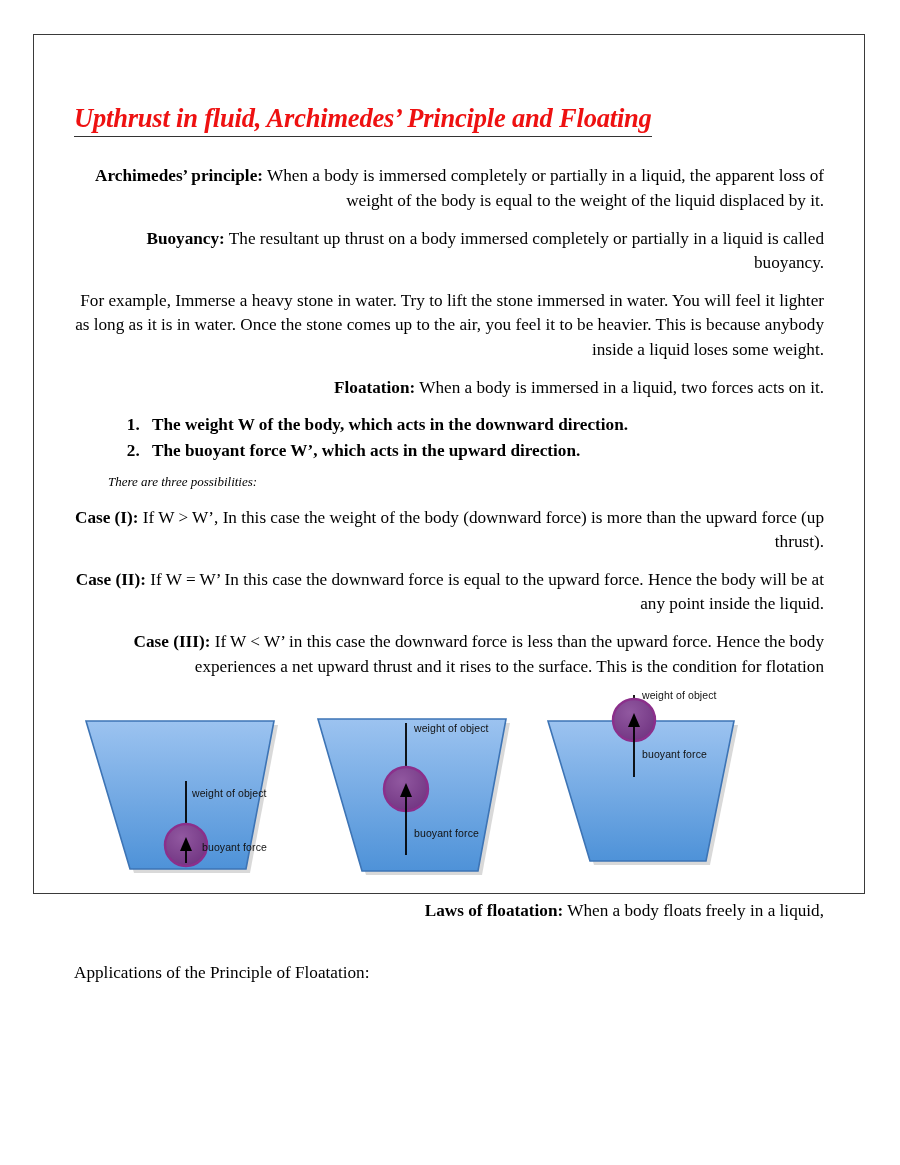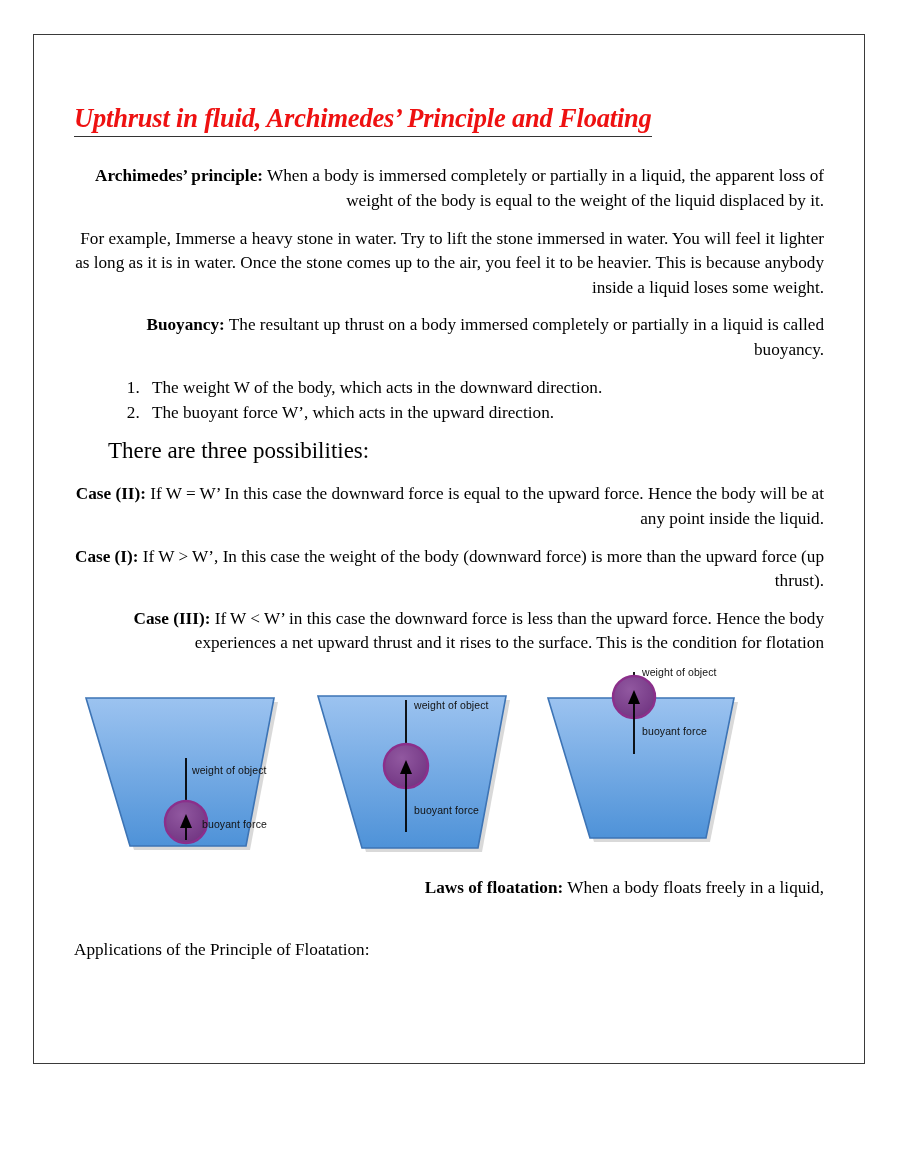--- a/index.html
+++ b/index.html
@@ -12,21 +12,21 @@
     height: 1165px;
     font-family: "Liberation Serif", "DejaVu Serif", serif;
     color: #000000;
     overflow: hidden;
   }
   #page {
     position: absolute;
     left: 33px;
     top: 34px;
     width: 832px;
-    height: 1030px;
+    height: 860px;
     border: 1px solid #3a3a3a;
     background: #ffffff;
     box-sizing: border-box;
   }
   #content {
     position: absolute;
     left: 40px;
     top: 68px;
     width: 750px;
   }
@@ -53,26 +53,28 @@
   p.para b, span.lead { font-weight: bold; }
   ol.numlist {
     margin: 4px 0 10px 0;
     padding-left: 70px;
     font-size: 17.2px;
     line-height: 1.42;
   }
   ol.numlist li {
     margin: 0 0 1px 0;
     padding-left: 8px;
+    font-weight: bold;
   }
   p.indent-note {
-    font-size: 23px;
+    font-size: 13px;
     line-height: 1.43;
     margin: 10px 0 14px 0;
     padding-left: 34px;
+    font-style: italic;
   }
   
   #figures {
     position: relative;
     width: 750px;
     height: 200px;
     margin: 14px 0 6px 0;
   }
   .figure {
     position: absolute;
@@ -99,35 +101,36 @@
 
 <div id="page">
   <div id="content">
 
     <div class="title-wrap">
       <h1 class="doc-title">Upthrust in fluid, Archimedes’ Principle and Floating</h1>
     </div>
 
     <p class="para"><b>Archimedes’ principle:</b><span> When a body is immersed completely or partially in a liquid, the apparent loss of weight of the body is equal to the weight of the liquid displaced by it.</span></p>
 
+    <p class="para"><b>Buoyancy:</b><span> The resultant up thrust on a body immersed completely or partially in a liquid is called buoyancy.</span></p>
+
     <p class="para">For example, Immerse a heavy stone in water. Try to lift the stone immersed in water. You will feel it lighter as long as it is in water. Once the stone comes up to the air, you feel it to be heavier. This is because anybody inside a liquid loses some weight.</p>
 
-    <p class="para"><b>Buoyancy:</b><span> The resultant up thrust on a body immersed completely or partially in a liquid is called buoyancy.</span></p>
-
+    <p class="para"><b>Floatation:</b><span> When a body is immersed in a liquid, two forces acts on it.</span></p>
 
     <ol class="numlist">
       <li>The weight W of the body, which acts in the downward direction.</li>
       <li>The buoyant force W’, which acts in the upward direction.</li>
     </ol>
 
     <p class="indent-note">There are three possibilities:</p>
 
+    <p class="para"><b>Case (I):</b><span> If W &gt; W’, In this case the weight of the body (downward force) is more than the upward force (up thrust).</span></p>
+
     <p class="para"><b>Case (II):</b><span> If W = W’ In this case the downward force is equal to the upward force. Hence the body will be at any point inside the liquid.</span></p>
-
-    <p class="para"><b>Case (I):</b><span> If W &gt; W’, In this case the weight of the body (downward force) is more than the upward force (up thrust).</span></p>
 
     <p class="para"><b>Case (III):</b><span> If W &lt; W’ in this case the downward force is less than the upward force. Hence the body experiences a net upward thrust and it rises to the surface. This is the condition for flotation</span></p>
 
     <div id="figures">
 
       <div class="figure" style="left:0px;width:250px;height:200px;">
         <svg width="250" height="200" viewBox="0 0 250 200">
           <defs>
             <linearGradient id="lg1" x1="0" y1="0" x2="0" y2="1">
               <stop offset="0%" stop-color="#9cc3f0"></stop>

